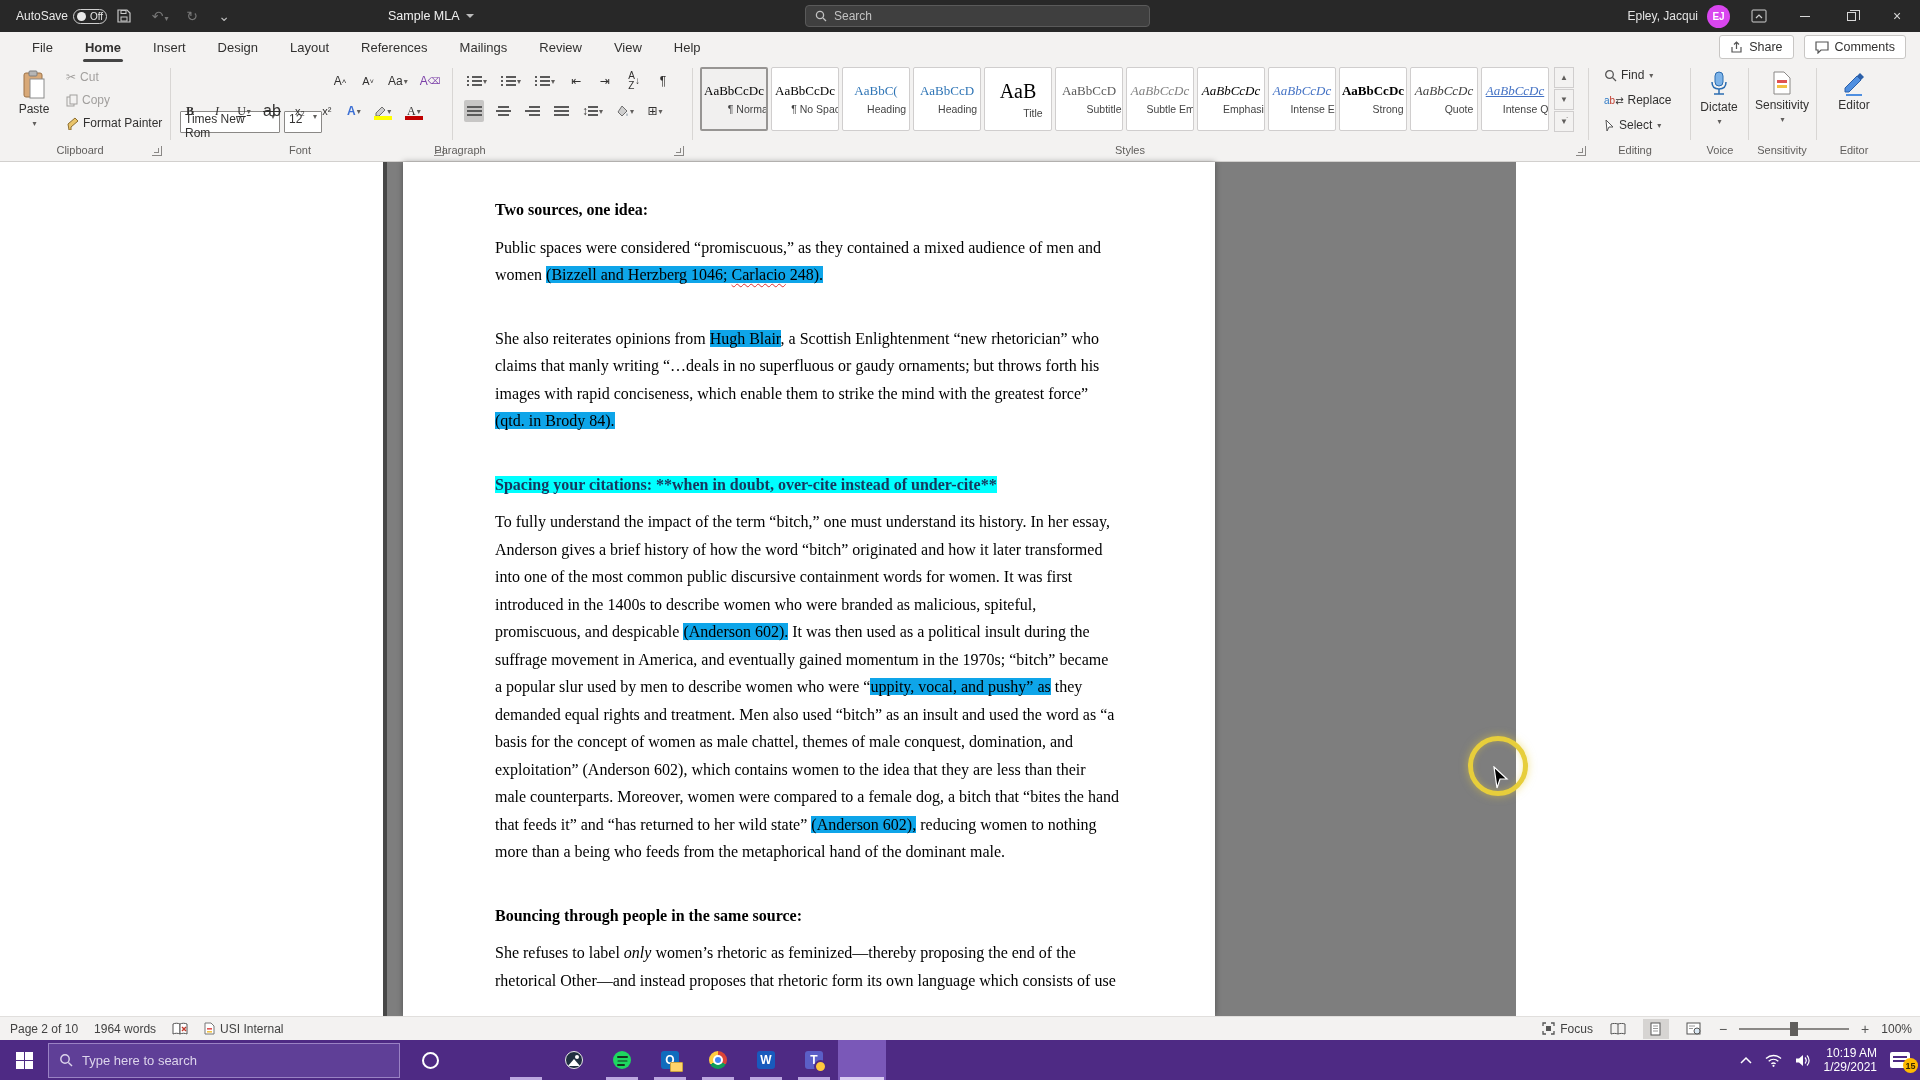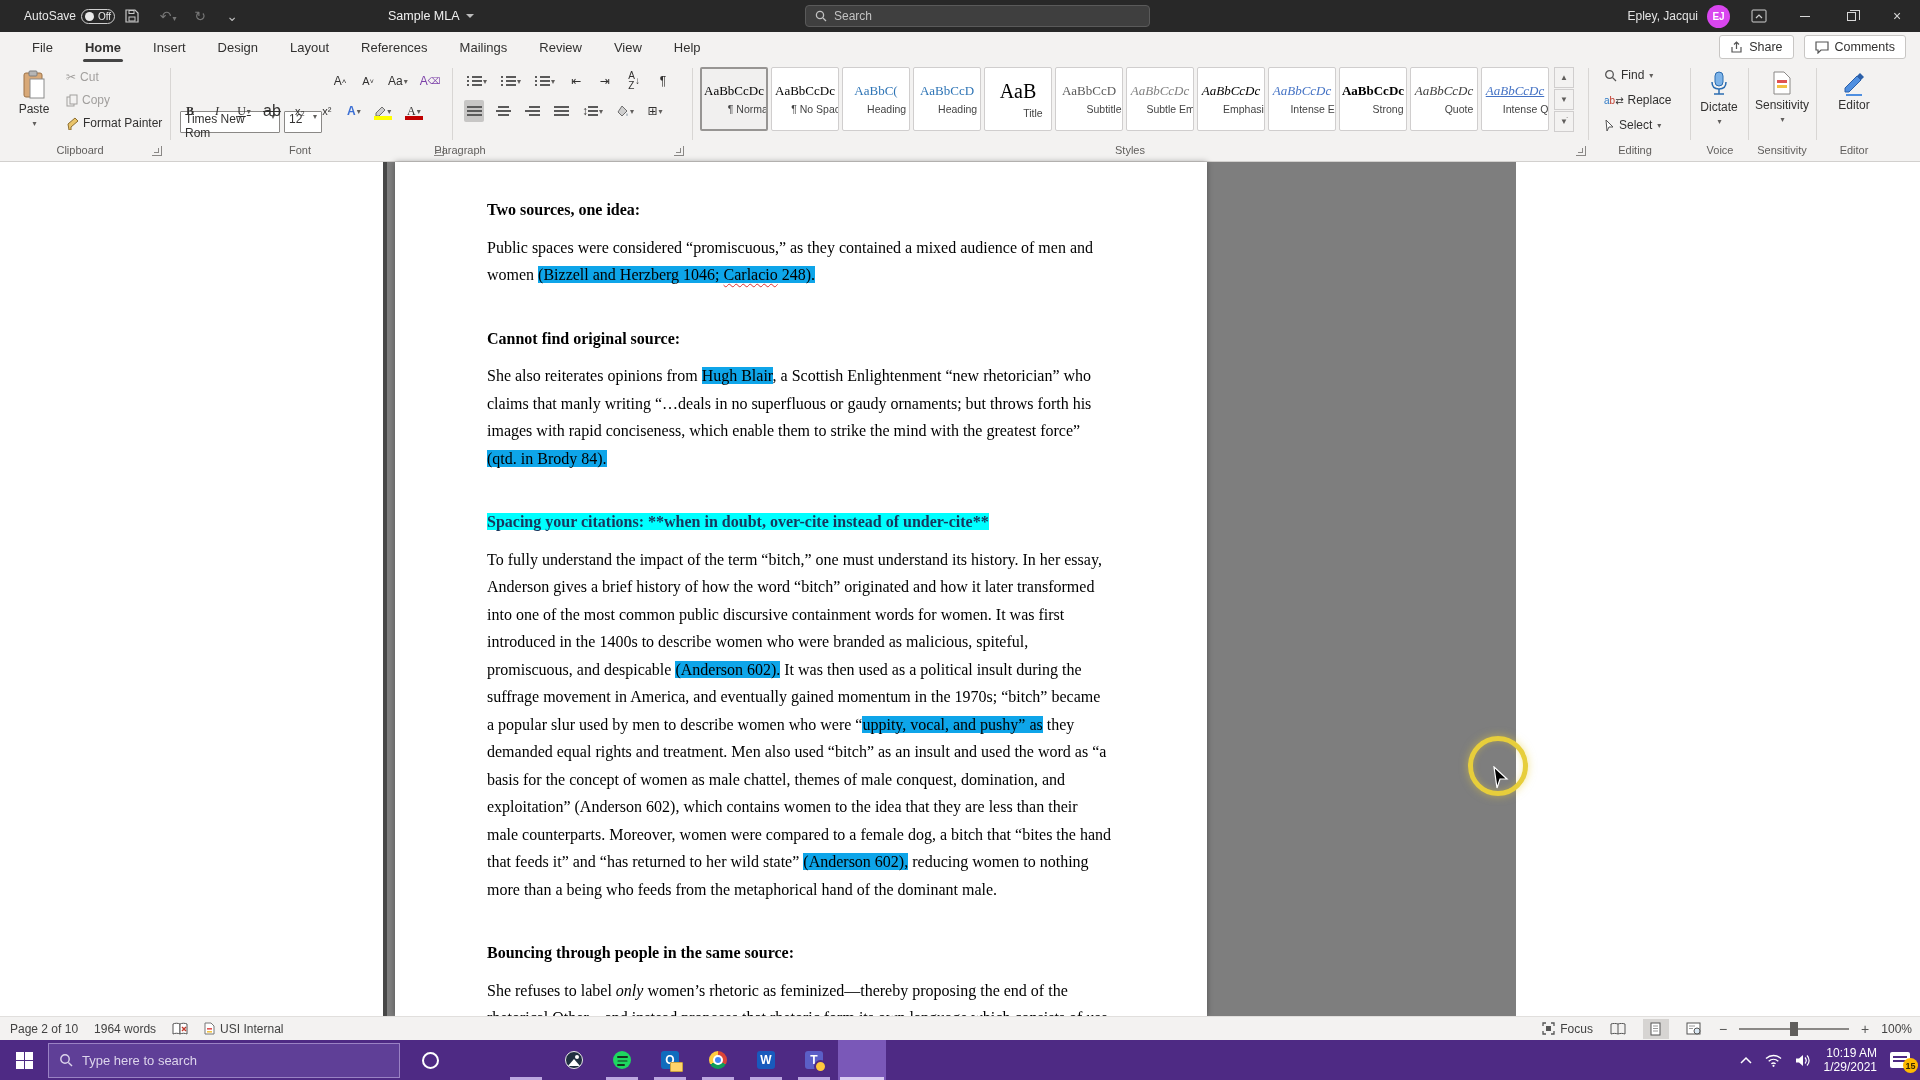--- a/index.html
+++ b/index.html
@@ -2,21 +2,21 @@
 <html><head>
 <meta charset="utf-8">
 <style>
   * { box-sizing: border-box; margin: 0; padding: 0; }
   html,body { width:1920px; height:1080px; overflow:hidden; }
   body { font-family:"Liberation Sans","DejaVu Sans",sans-serif; background:#fff; position:relative; }
   #screen { position:absolute; inset:0; width:1920px; height:1080px; }
 
   
   .titlebar { position:absolute; left:0; top:0; width:1920px; height:32px; background:#282828; display:flex; align-items:center; color:#e8e8e8; font-size:12px; }
-  .tb-left { display:flex; align-items:center; gap:10px; padding-left:24px; }
+  .tb-left { display:flex; align-items:center; gap:10px; padding-left:16px; }
   .autosave-pill { display:flex; align-items:center; gap:5px; }
   .toggle { width:34px; height:15px; border:1px solid #cfcfcf; border-radius:8px; display:flex; align-items:center; padding:0 3px; gap:4px; }
   .toggle .knob { width:9px; height:9px; border-radius:50%; background:#e8e8e8; }
   .toggle .tstate { font-size:10px; color:#e8e8e8; }
   .qat-btn { color:#b9b9b9; font-size:14px; width:22px; text-align:center; }
   .qat-btn.disabled { color:#777; }
   .doc-title-wrap { position:absolute; left:388px; top:0; height:32px; display:flex; align-items:center; gap:6px; color:#f0f0f0; font-size:12.5px; }
   .caret-down { width:0; height:0; border-left:4px solid transparent; border-right:4px solid transparent; border-top:4px solid #bcbcbc; }
   .tb-search { position:absolute; left:805px; top:5px; width:345px; height:22px; background:#3f3f3f; border:1px solid #5a5a5a; border-radius:4px; display:flex; align-items:center; gap:7px; padding:0 9px; color:#c2c2c2; }
   .tb-right { position:absolute; right:0; top:0; height:32px; display:flex; align-items:center; }
@@ -91,21 +91,21 @@
   .v-strong .prev { font-weight:bold; }
   .v-quote .prev { font-style:italic; color:#404040; }
   .v-intense-quote .prev { font-style:italic; color:#4472c4; text-decoration:underline; }
   .gal-scroll { position:absolute; left:1554px; top:5px; width:20px; display:flex; flex-direction:column; gap:1px; }
   .gal-scroll div { width:20px; height:21px; background:#f3f2f1; border:1px solid #d0cece; font-size:8px; color:#605e5c; display:flex; align-items:center; justify-content:center; }
 
   
   .docarea { position:absolute; left:0; top:162px; width:1920px; height:854px; background:#ffffff; }
   .canvas-edge { position:absolute; left:383px; top:0; width:4px; height:100%; background:#474747; }
   .canvas { position:absolute; left:387px; top:0; width:1129px; height:100%; background:#7e7e7e; }
-  .page { position:absolute; left:8px; top:0; width:812px; height:100%; background:#fff; box-shadow:0 0 6px rgba(0,0,0,.35); }
+  .page { position:absolute; left:16px; top:0; width:812px; height:100%; background:#fff; box-shadow:0 0 6px rgba(0,0,0,.35); }
   .page-text { position:absolute; left:92px; top:34px; width:624px; font-family:"Liberation Serif","DejaVu Serif",serif; font-size:16px; line-height:27.5px; color:#000; }
   .doc-heading { font-weight:bold; margin-bottom:10px; }
   .doc-para { margin-bottom:36px; }
   .hl-yellow { background:#0ea5e9; }
   .hl-cyan { background:#00ffff; }
   .b { font-weight:bold; } .i { font-style:italic; }
   .squiggle { text-decoration:underline wavy #e03131 1px; text-underline-offset:3px; }
   .click-ring { position:absolute; left:1468px; top:574px; width:60px; height:60px; border:5px solid #e7ce3b; border-radius:50%; box-shadow:0 0 8px rgba(231,206,59,.55), inset 0 0 6px rgba(231,206,59,.4); z-index:30; }
   .mouse-cursor { position:absolute; left:1492px; top:604px; z-index:31; }
 
@@ -472,21 +472,20 @@
     <div class="rgroup-label" style="left:1804px; width:100px;">Editor</div>
   </div>
 
   <div class="docarea">
     <div class="canvas-edge"></div>
     <div class="canvas">
       <div class="page">
         <div class="page-text">
             <p class="doc-heading"><span class="b">Two sources, one idea:</span></p>
             <p class="doc-para"><span>Public spaces were considered “promiscuous,” as they contained a mixed audience of men and women </span><span class="hl-yellow">(Bizzell and Herzberg 1046; </span><span class="hl-yellow squiggle">Carlacio</span><span class="hl-yellow"> 248).</span></p>
-            <p class="doc-heading"><span class="b">Cannot find original source:</span></p>
             <p class="doc-para"><span>She also reiterates opinions from </span><span class="hl-yellow">Hugh Blair</span><span>, a Scottish Enlightenment “new rhetorician” who claims that manly writing “…deals in no superfluous or gaudy ornaments; but throws forth his images with rapid conciseness, which enable them to strike the mind with the greatest force” </span><span class="hl-yellow">(qtd. in Brody 84).</span></p>
             <p class="doc-heading"><span class="hl-cyan b" style="color: rgb(23, 54, 93);">Spacing your citations: **when in doubt, over-cite instead of under-cite**</span></p>
             <p class="doc-para"><span>To fully understand the impact of the term “bitch,” one must understand its history. In her essay, Anderson gives a brief history of how the word “bitch” originated and how it later transformed into one of the most common public discursive containment words for women. It was first introduced in the 1400s to describe women who were branded as malicious, spiteful, promiscuous, and despicable </span><span class="hl-yellow">(Anderson 602).</span><span> It was then used as a political insult during the suffrage movement in America, and eventually gained momentum in the 1970s; “bitch” became a popular slur used by men to describe women who were “</span><span class="hl-yellow">uppity, vocal, and pushy” as</span><span> they demanded equal rights and treatment. Men also used “bitch” as an insult and used the word as “a basis for the concept of women as male chattel, themes of male conquest, domination, and exploitation” (Anderson 602), which contains women to the idea that they are less than their male counterparts. Moreover, women were compared to a female dog, a bitch that “bites the hand that feeds it” and “has returned to her wild state” </span><span class="hl-yellow">(Anderson 602),</span><span> reducing women to nothing more than a being who feeds from the metaphorical hand of the dominant male.</span></p>
             <p class="doc-heading"><span class="b">Bouncing through people in the same source:</span></p>
             <p class="doc-para"><span>She refuses to label </span><span class="i">only</span><span> women’s rhetoric as feminized—thereby proposing the end of the rhetorical Other—and instead proposes that rhetoric form its own language which consists of use</span></p>
           </div>
       </div>
     </div>
     <div class="click-ring"></div>
     <div class="mouse-cursor">

